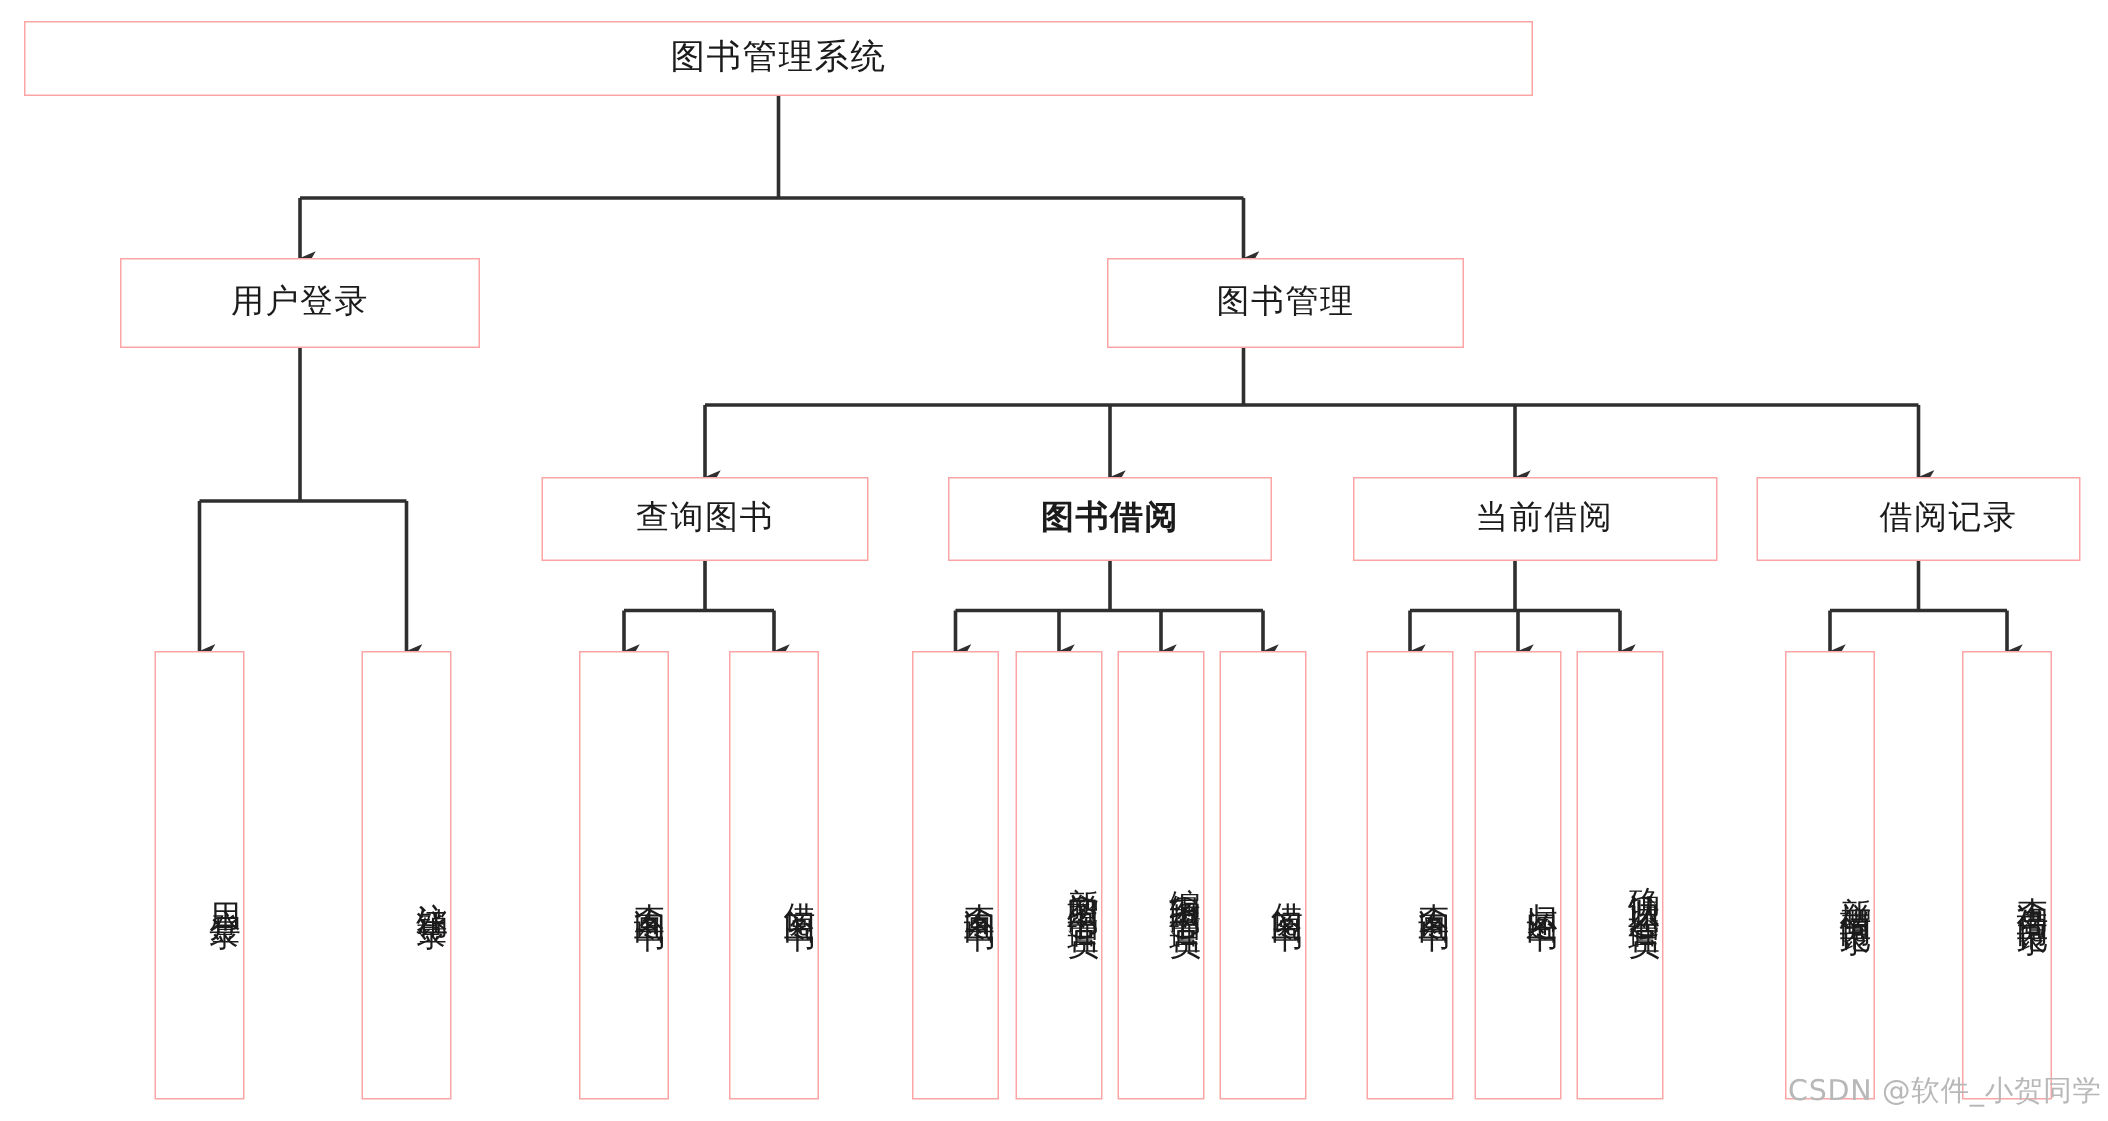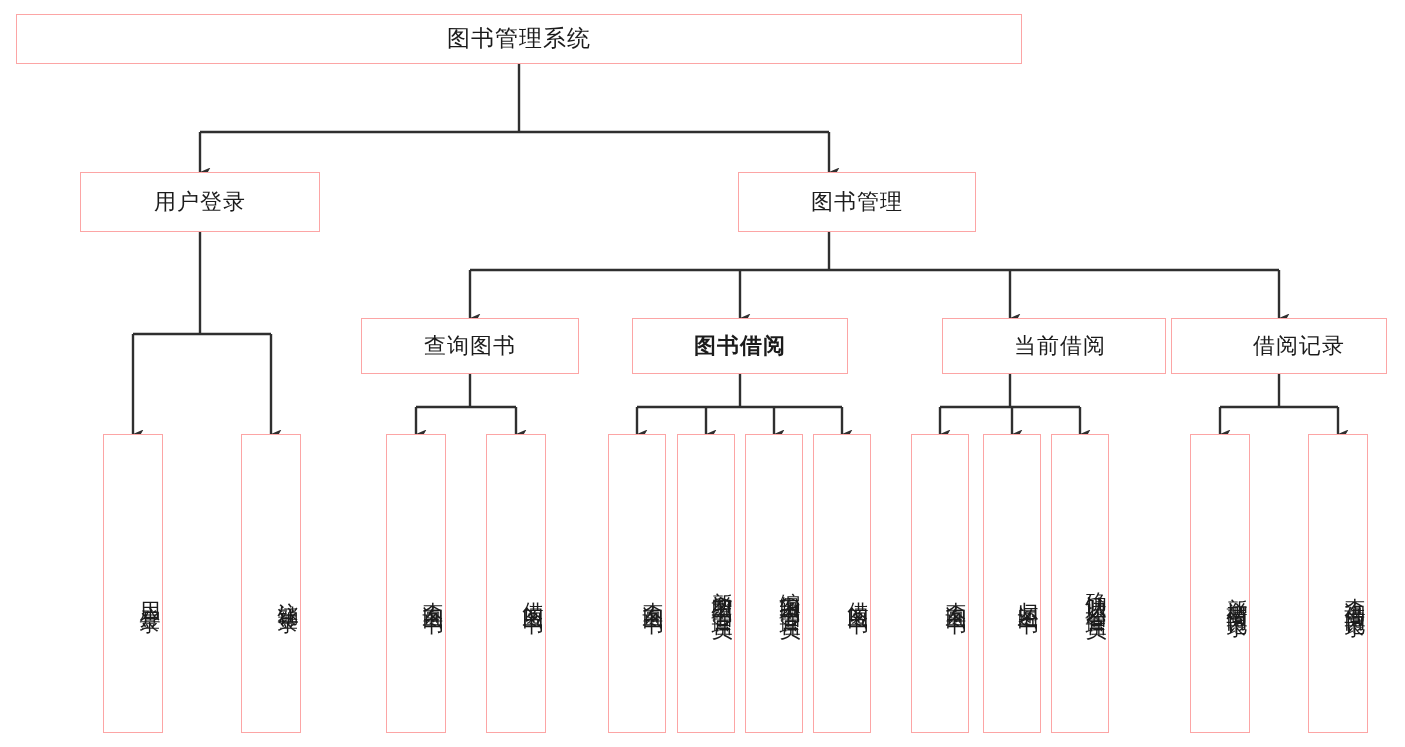--- a/index.html
+++ b/index.html
@@ -115,21 +115,21 @@
         <line x1="1338" y1="407" x2="1338" y2="434" marker-end="url(#arrowhead)"></line>
       </g>
   </svg>
 
   <div id="nodes-layer">
       <div class="node horiz root" style="left: 16px; top: 14px; width: 1006px; height: 50px;">图书管理系统</div>
       <div class="node horiz" style="left: 80px; top: 172px; width: 240px; height: 60px;">用户登录</div>
       <div class="node horiz" style="left: 710px; top: 172px; width: 238px; height: 60px; margin-left: 28px;">图书管理</div>
       <div class="node horiz" style="left: 361px; top: 318px; width: 218px; height: 56px;">查询图书</div>
       <div class="node horiz" style="left: 632px; top: 318px; width: 216px; height: 56px; font-weight: bold;">图书借阅</div>
-      <div class="node horiz" style="left: 942px; top: 318px; width: 224px; height: 56px; padding-left: 12px;">当前借阅</div>
+      <div class="node horiz" style="left: 902px; top: 318px; width: 243px; height: 56px; padding-left: 12px;">当前借阅</div>
       <div class="node horiz" style="left: 1171px; top: 318px; width: 216px; height: 56px; padding-left: 40px;">借阅记录</div>
       <div class="node vert" style="left: 103px; top: 434px; width: 60px; height: 299px;">
         <span class="vlabel">用户登录</span>
       </div>
       <div class="node vert" style="left: 241px; top: 434px; width: 60px; height: 299px;">
         <span class="vlabel">注销登录</span>
       </div>
       <div class="node vert" style="left: 386px; top: 434px; width: 60px; height: 299px;">
         <span class="vlabel">查询图书</span>
       </div>
@@ -158,14 +158,15 @@
         <span class="vlabel">确认归还（管理员）</span>
       </div>
       <div class="node vert" style="left: 1190px; top: 434px; width: 60px; height: 299px;">
         <span class="vlabel">新增借阅记录</span>
       </div>
       <div class="node vert" style="left: 1308px; top: 434px; width: 60px; height: 299px;">
         <span class="vlabel">查询借阅记录</span>
       </div>
     </div>
 
+  <div class="watermark" style="left: 1192px; top: 714px;">CSDN @软件_小贺同学</div>
 
 </div>
 
 </body></html>

